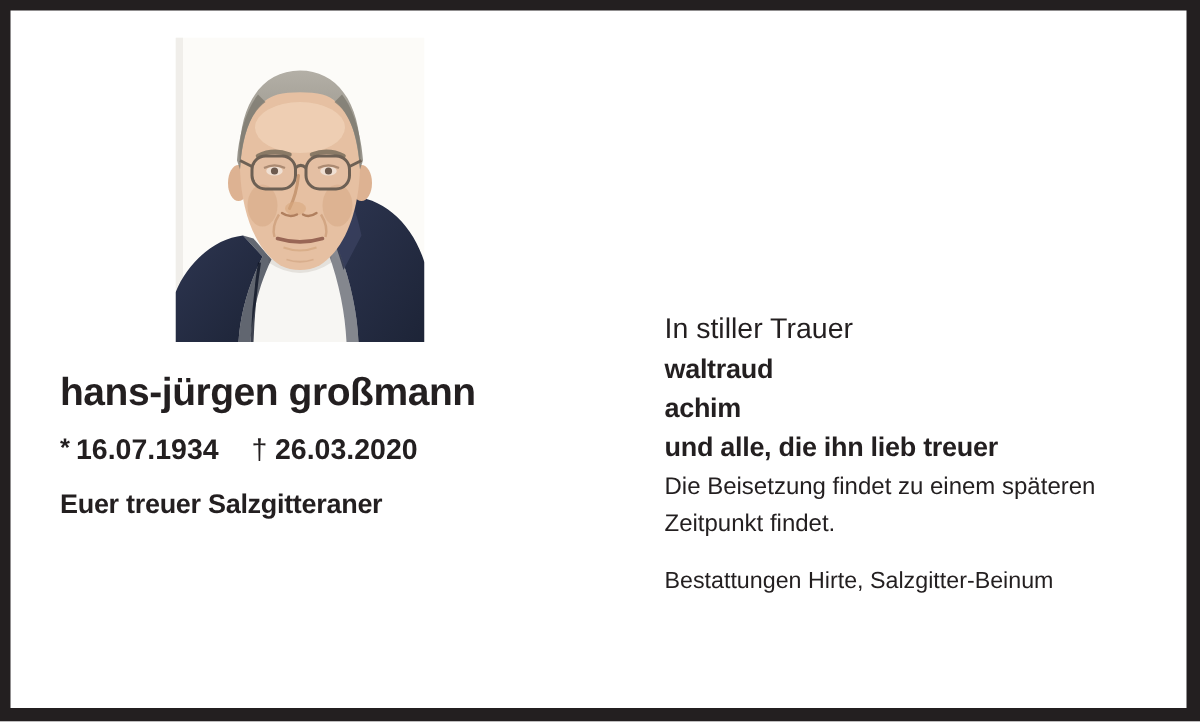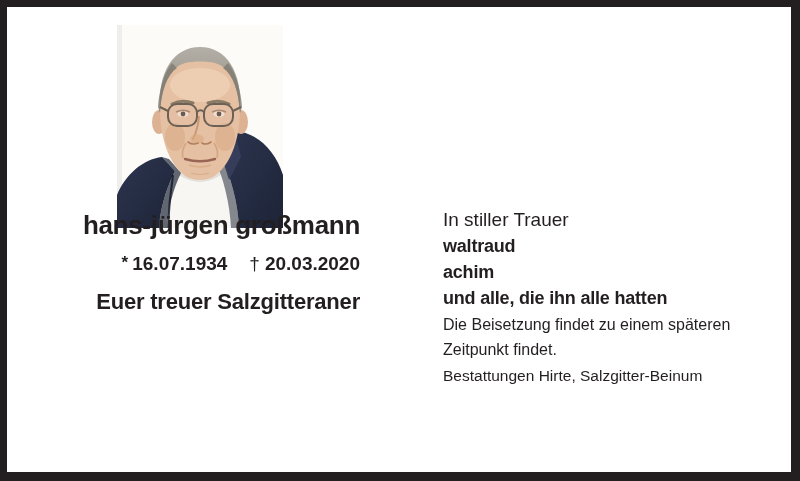--- a/index.html
+++ b/index.html
@@ -16,23 +16,23 @@
     color:#231f20;
   }
   .photo{
     position:absolute;
     left:110px;top:18px;
     width:166px;height:203px;
   }
   .photo svg{display:block;width:100%;height:100%;}
   .left-block{
     position:absolute;
-    left:33px;top:203px;
+    left:33px;top:239px;
     width:320px;
-    text-align:right;
+    text-align:left;
   }
   .name{
     font-size:26px;
     font-weight:700;
     letter-spacing:-0.3px;
     line-height:30px;
     white-space:nowrap;
   }
   .dates{
     margin-top:11px;
@@ -46,21 +46,21 @@
     vertical-align:2px;
     margin-right:4px;
   }
   .dates .sym-death{
     margin-left:22px;
     margin-right:5px;
     font-weight:400;
   }
   .tagline{
     margin-top:13px;
-    font-size:22px;
+    font-size:18px;
     font-weight:700;
     letter-spacing:-0.2px;
     white-space:nowrap;
   }
   .right-block{
     position:absolute;
     left:436px;top:200px;
     width:330px;
   }
   .intro{
@@ -74,21 +74,21 @@
     letter-spacing:-0.2px;
     line-height:26px;
   }
   .burial{
     margin-top:1px;
     font-size:16px;
     font-weight:400;
     line-height:25px;
   }
   .funeral{
-    margin-top:5px;
+    margin-top:17px;
     font-size:15.5px;
     font-weight:400;
   }
 </style>
 </head>
 <body>
 
 <div class="frame">
 
   <div class="photo">
@@ -165,30 +165,30 @@
       <path d="M72,140 Q83,144 94,140" stroke="#d3a67f" stroke-width="1.4" fill="none" opacity="0.7"></path>
       <path d="M74,148 Q83,151 92,148" stroke="#cfa17e" stroke-width="1.2" fill="none" opacity="0.6"></path>
 
       <path d="M56,150 Q52,176 51,203" stroke="#0e1424" stroke-width="2" fill="none" opacity="0.8"></path>
     </svg>
   </div>
 
   <div class="left-block">
     <div class="name">hans-jürgen großmann</div>
     <div class="dates">
-      <span class="sym-birth">*</span><span>16.07.1934</span><span class="sym-death">†</span><span>20.03.2020</span>
+      <span class="sym-birth">*</span><span>16.07.1934</span><span class="sym-death">†</span><span>26.03.2020</span>
     </div>
     <div class="tagline">Euer treuer Salzgitteraner</div>
   </div>
 
   <div class="right-block">
     <div class="intro">In stiller Trauer</div>
     <div class="mourner">waltraud</div>
     <div class="mourner">achim</div>
-    <div class="mourner">und alle, die ihn alle hatten</div>
+    <div class="mourner">und alle, die ihn lieb treuer</div>
 
     <div class="burial">
       <div>Die Beisetzung findet zu einem späteren</div>
       <div>Zeitpunkt findet.</div>
     </div>
 
     <div class="funeral">Bestattungen Hirte, Salzgitter-Beinum</div>
   </div>
 
 </div>

